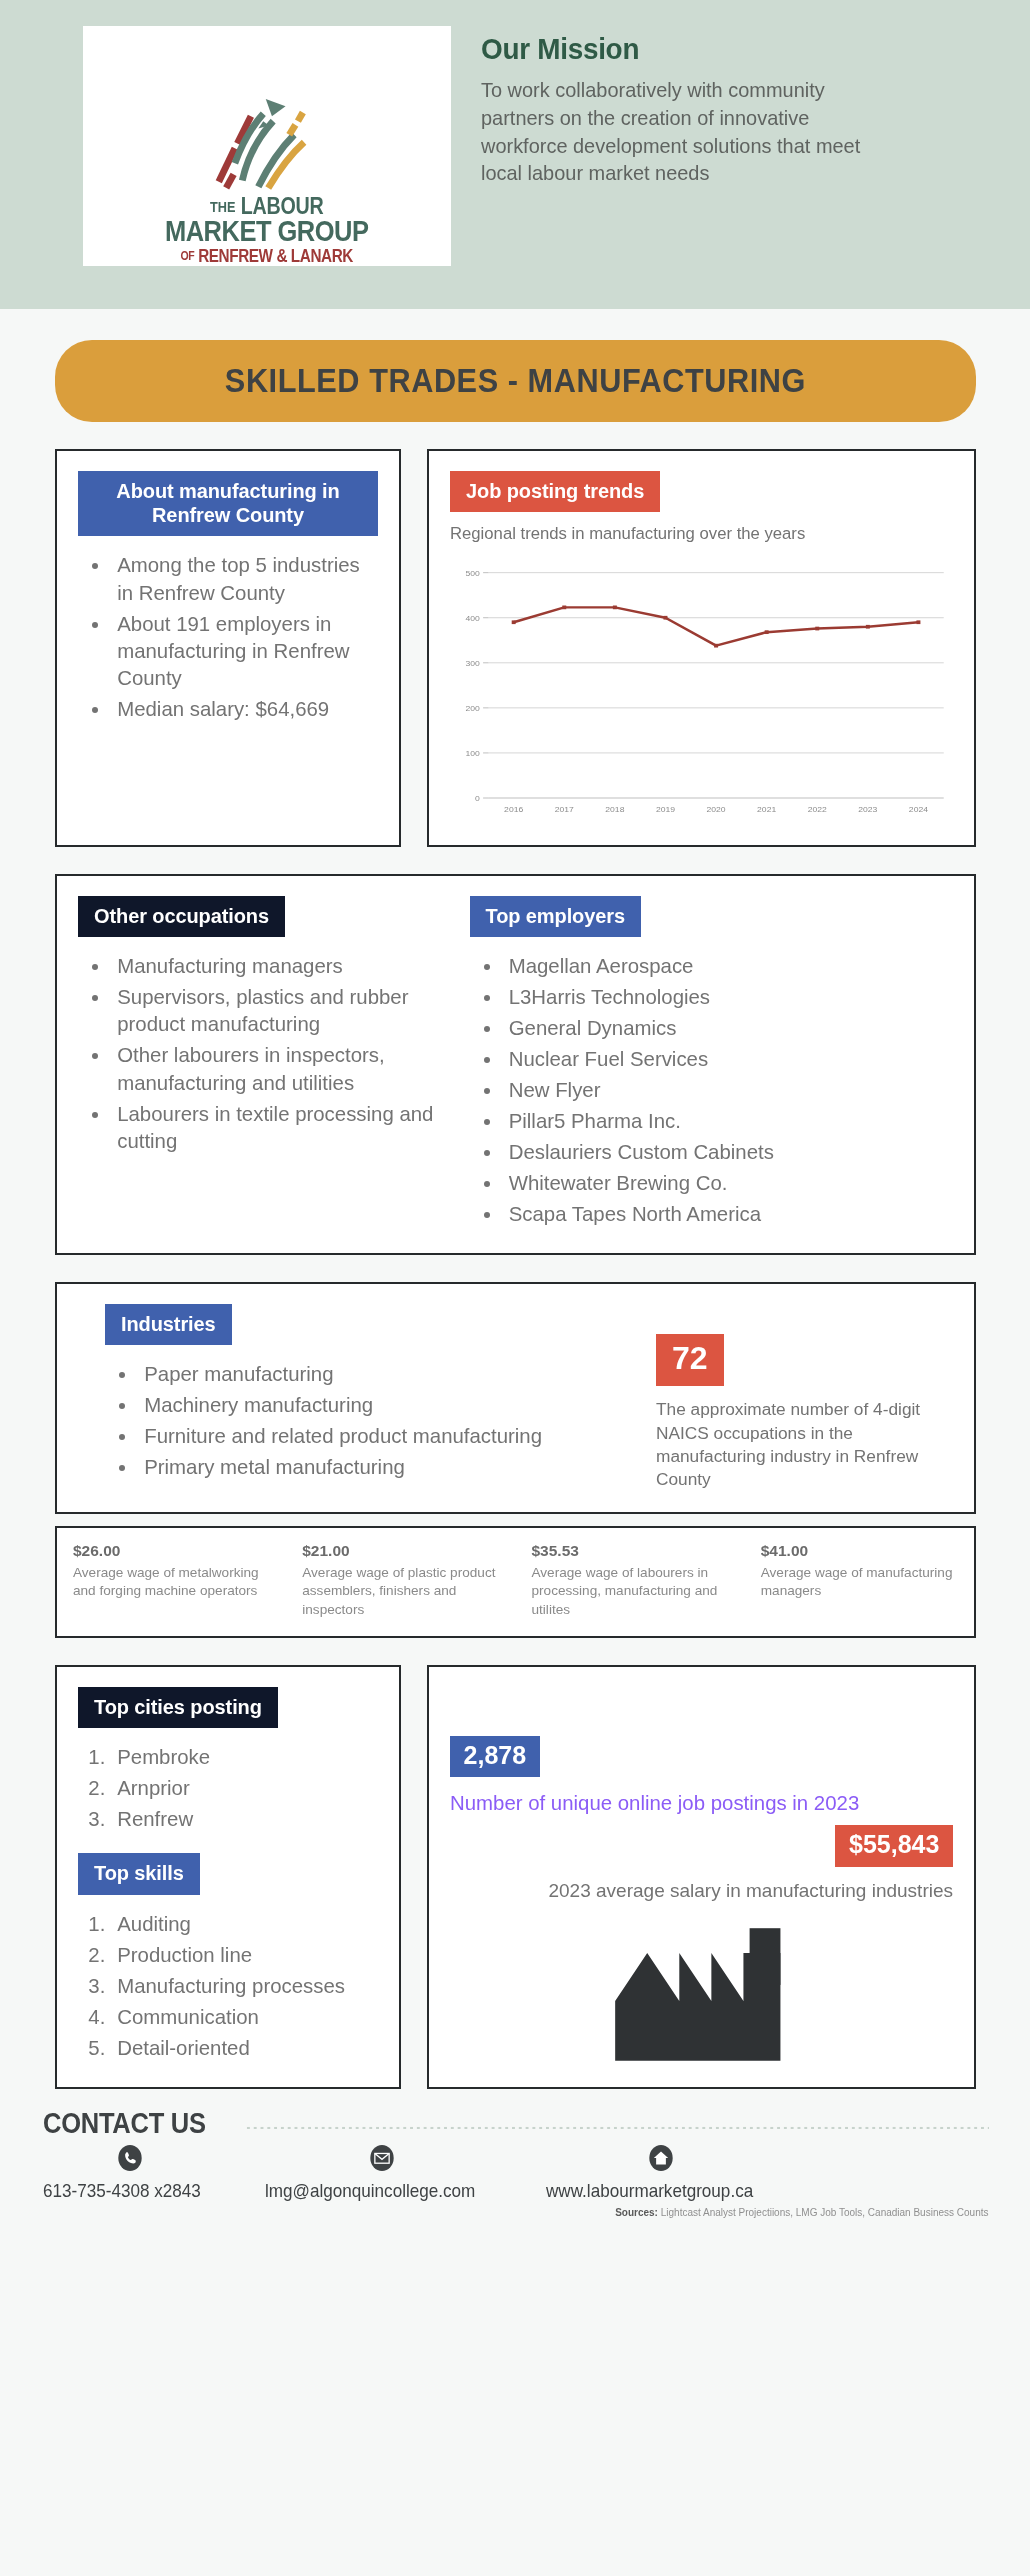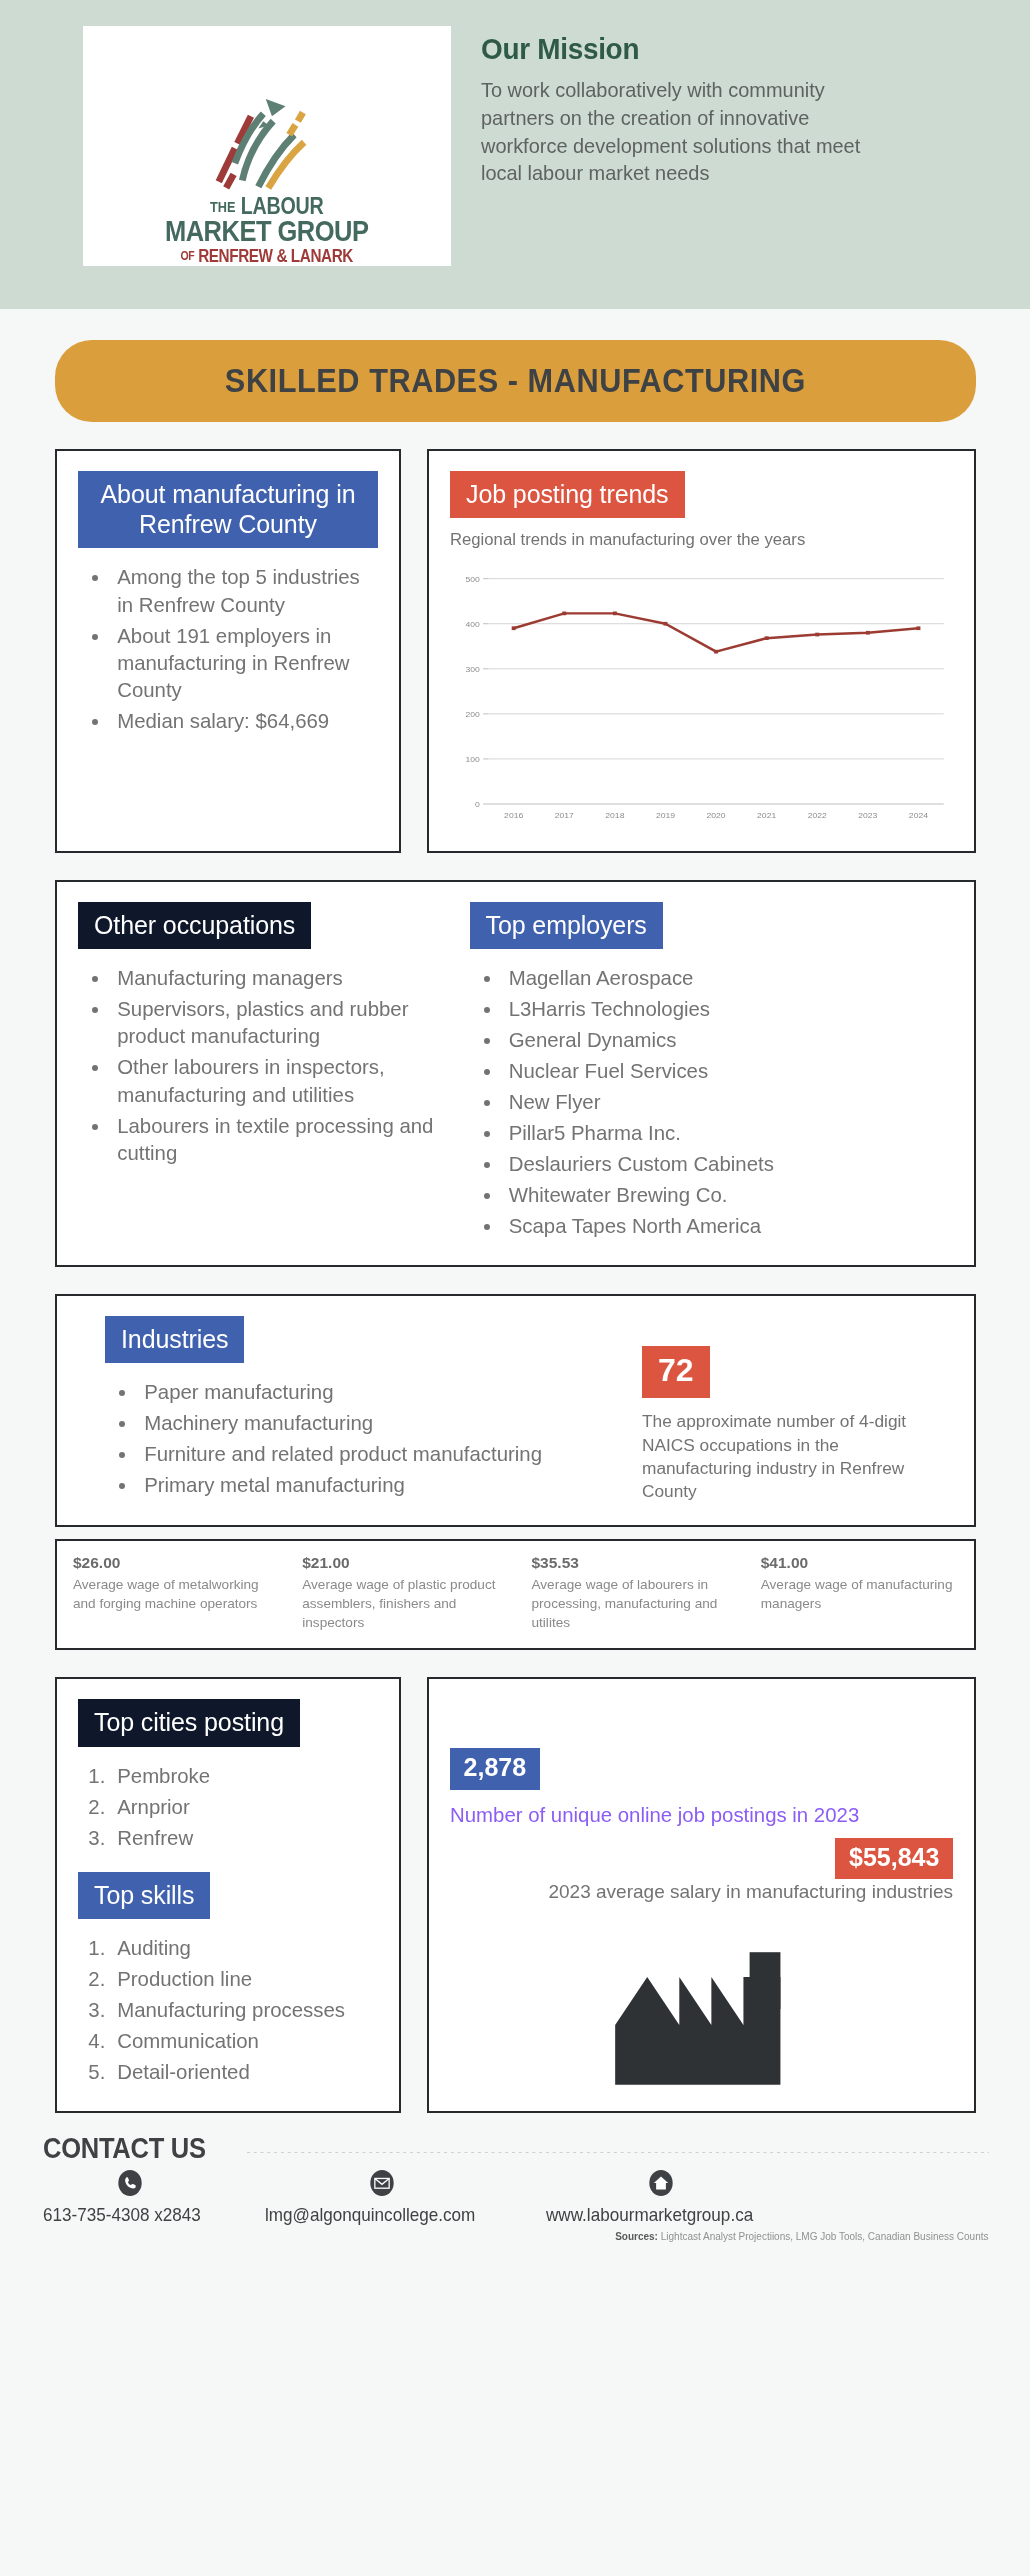--- a/index.html
+++ b/index.html
@@ -112,23 +112,23 @@
   .wrap { width: 921px; margin: 0 auto; }
   .row { display: flex; gap: 26px; margin-top: 27px; }
   .card {
     background: #fff;
     border: 2.5px solid #262a2c;
     padding: 20px 21px 21px 21px;
   }
   .tag {
     display: inline-block;
     color: #ffffff;
-    font-weight: normal;
+    font-weight: bold;
     padding: 8px 16px 9.3px 16px;
-    font-size: 25px;
+    font-size: 20px;
     line-height: 1.2;
     letter-spacing: -0.1px;
   }
   .tag.blue { background: #4061ad; }
   .tag.gold { background: #0f172a; }
   .tag.red  { background: #dc5541; }
   .tag.center { text-align: center; }
 
   ul.bullets, ol.nums { margin: 16px 0 0 33px; }
   ul.bullets li, ol.nums li {
@@ -340,21 +340,21 @@
           <li>Pillar5 Pharma Inc.</li>
           <li>Deslauriers Custom Cabinets</li>
           <li>Whitewater Brewing Co.</li>
           <li>Scapa Tapes North America</li>
         </ul>
       </div>
     </div>
   </div>
 
   <div class="row">
-    <div class="card" style="flex:1;display:flex;gap:5px;padding-left:48px;">
+    <div class="card" style="flex:1;display:flex;gap:19px;padding-left:48px;">
       <div style="width:532px;">
         <div class="tag blue">Industries</div>
         <ul class="bullets">
           <li>Paper manufacturing</li>
           <li>Machinery manufacturing</li>
           <li>Furniture and related product manufacturing</li>
           <li>Primary metal manufacturing</li>
         </ul>
       </div>
       <div style="flex:1;padding-top:30px;">
@@ -401,21 +401,21 @@
       </ol>
     </div>
 
     <div class="card" style="flex:1;display:flex;flex-direction:column;">
       <div style="padding-top:49px;">
         <div class="statbox blue" style="font-size:25px;padding:5px 13.6px 7.4px 13.6px;">2,878</div>
         <div style="font-size:20.4px;line-height:1.32;margin-top:12.4px;color:#8b5cf6;">Number of unique online job postings in 2023</div>
       </div>
       <div style="text-align:right;margin-top:8.7px;">
         <div class="statbox red" style="font-size:25px;padding:5px 13.6px 7.4px 13.6px;">$55,843</div>
-        <div style="font-size:19px;line-height:1.32;color:#737373;">2023 average salary in manufacturing industries</div>
+        <div style="font-size:19px;line-height:1.32;margin-top:11px;color:#737373;">2023 average salary in manufacturing industries</div>
       </div>
       <div style="flex:1;display:flex;align-items:flex-end;justify-content:center;padding-bottom:5px;">
         <svg width="185" height="133" viewBox="0 0 300 215">
           <rect x="228" y="0" width="50" height="92" fill="#2f3234"></rect>
           <path d="M10,215 L10,118 L62,40 L114,118 L114,40 L166,118 L166,40 L218,118 L218,40 L278,40 L278,215 Z" fill="#2f3234"></path>
         </svg>
       </div>
     </div>
   </div>
 </div>

